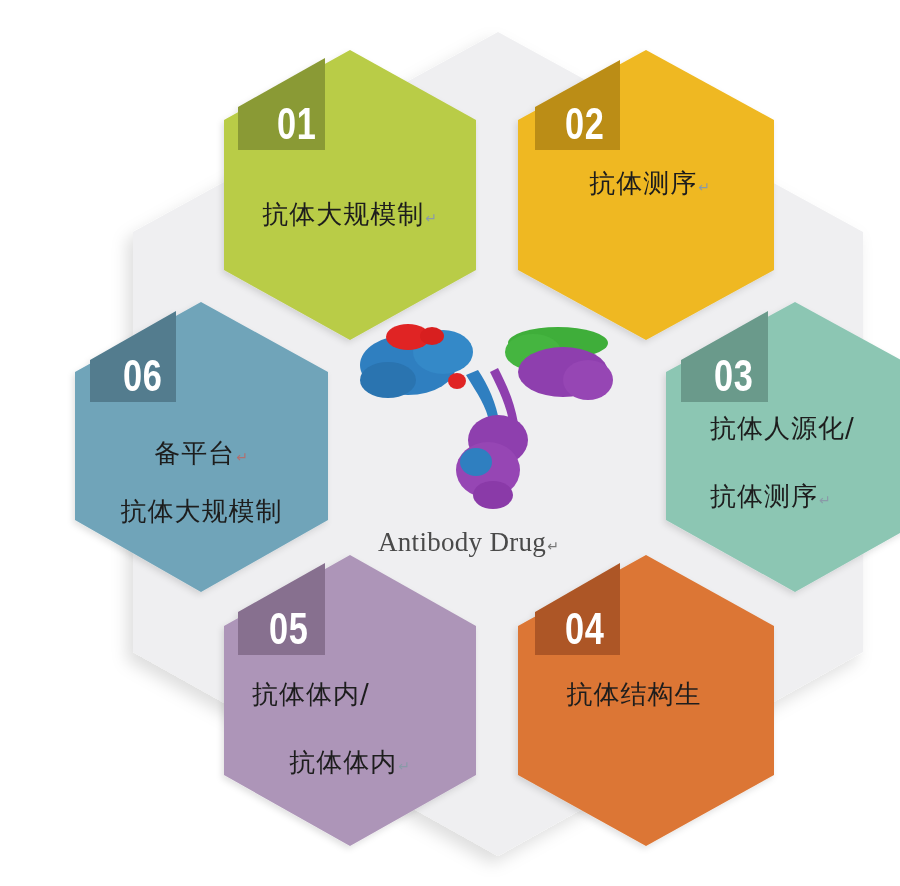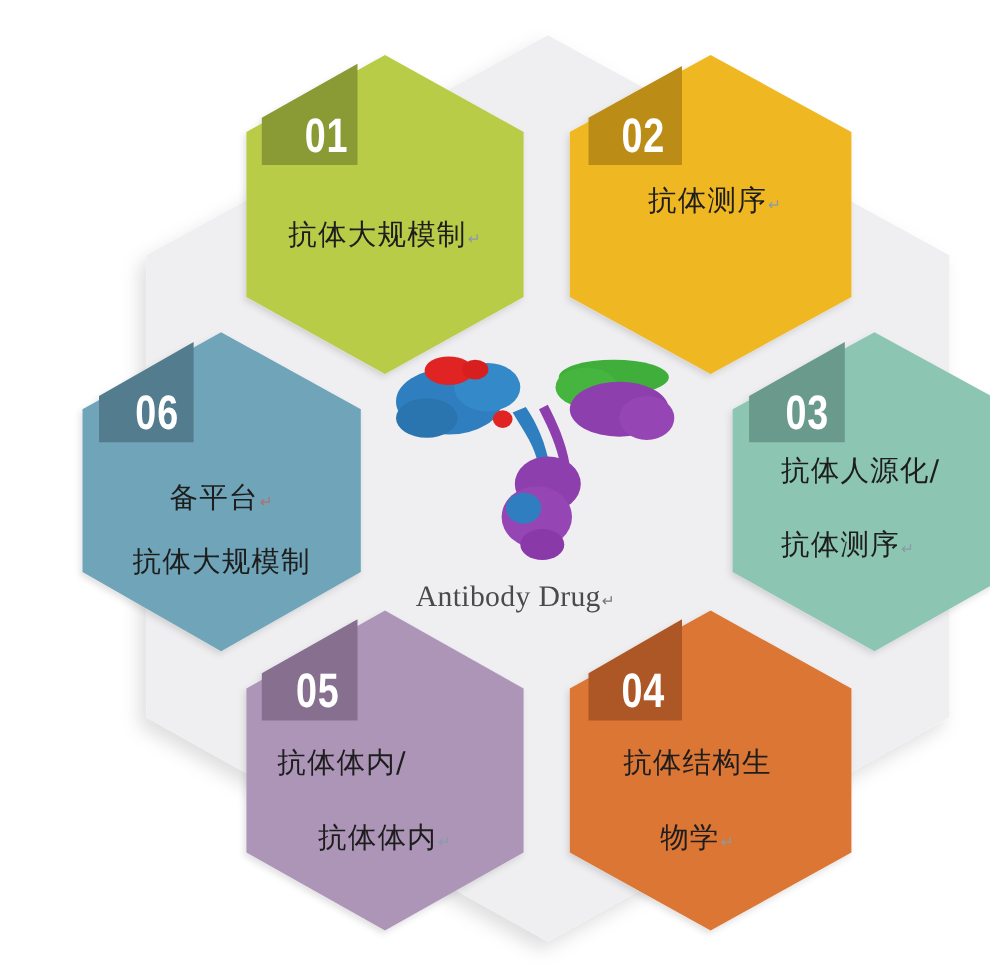--- a/index.html
+++ b/index.html
@@ -93,21 +93,20 @@
   </div>
   <div class="label" style="left:470px;top:156px;width:264px">
     <span>抗体测序</span><span class="mark">↵</span>
   </div>
   <div class="label" style="left:628px;top:401px;width:230px;text-align:left;padding-left:34px">
     <div>抗体人源化/</div>
     <div style="margin-top:14px"><span>抗体测序</span><span class="mark">↵</span></div>
   </div>
   <div class="label" style="left:458px;top:667px;width:256px">
     <div>抗体结构生</div>
-    <div style="margin-top:14px"><span>物学</span><span class="mark">↵</span></div>
   </div>
   <div class="label" style="left:176px;top:667px;width:252px">
     <div style="text-align:left;padding-left:28px">抗体体内/</div>
     <div style="margin-top:14px"><span>抗体体内</span><span class="mark">↵</span></div>
   </div>
   <div class="label" style="left:27px;top:412px;width:253px">
     <div style="margin-top:14px"><span>备平台</span><span class="mark" style="color:#b07070">↵</span></div>
     <div>抗体大规模制</div>
   </div>
 

